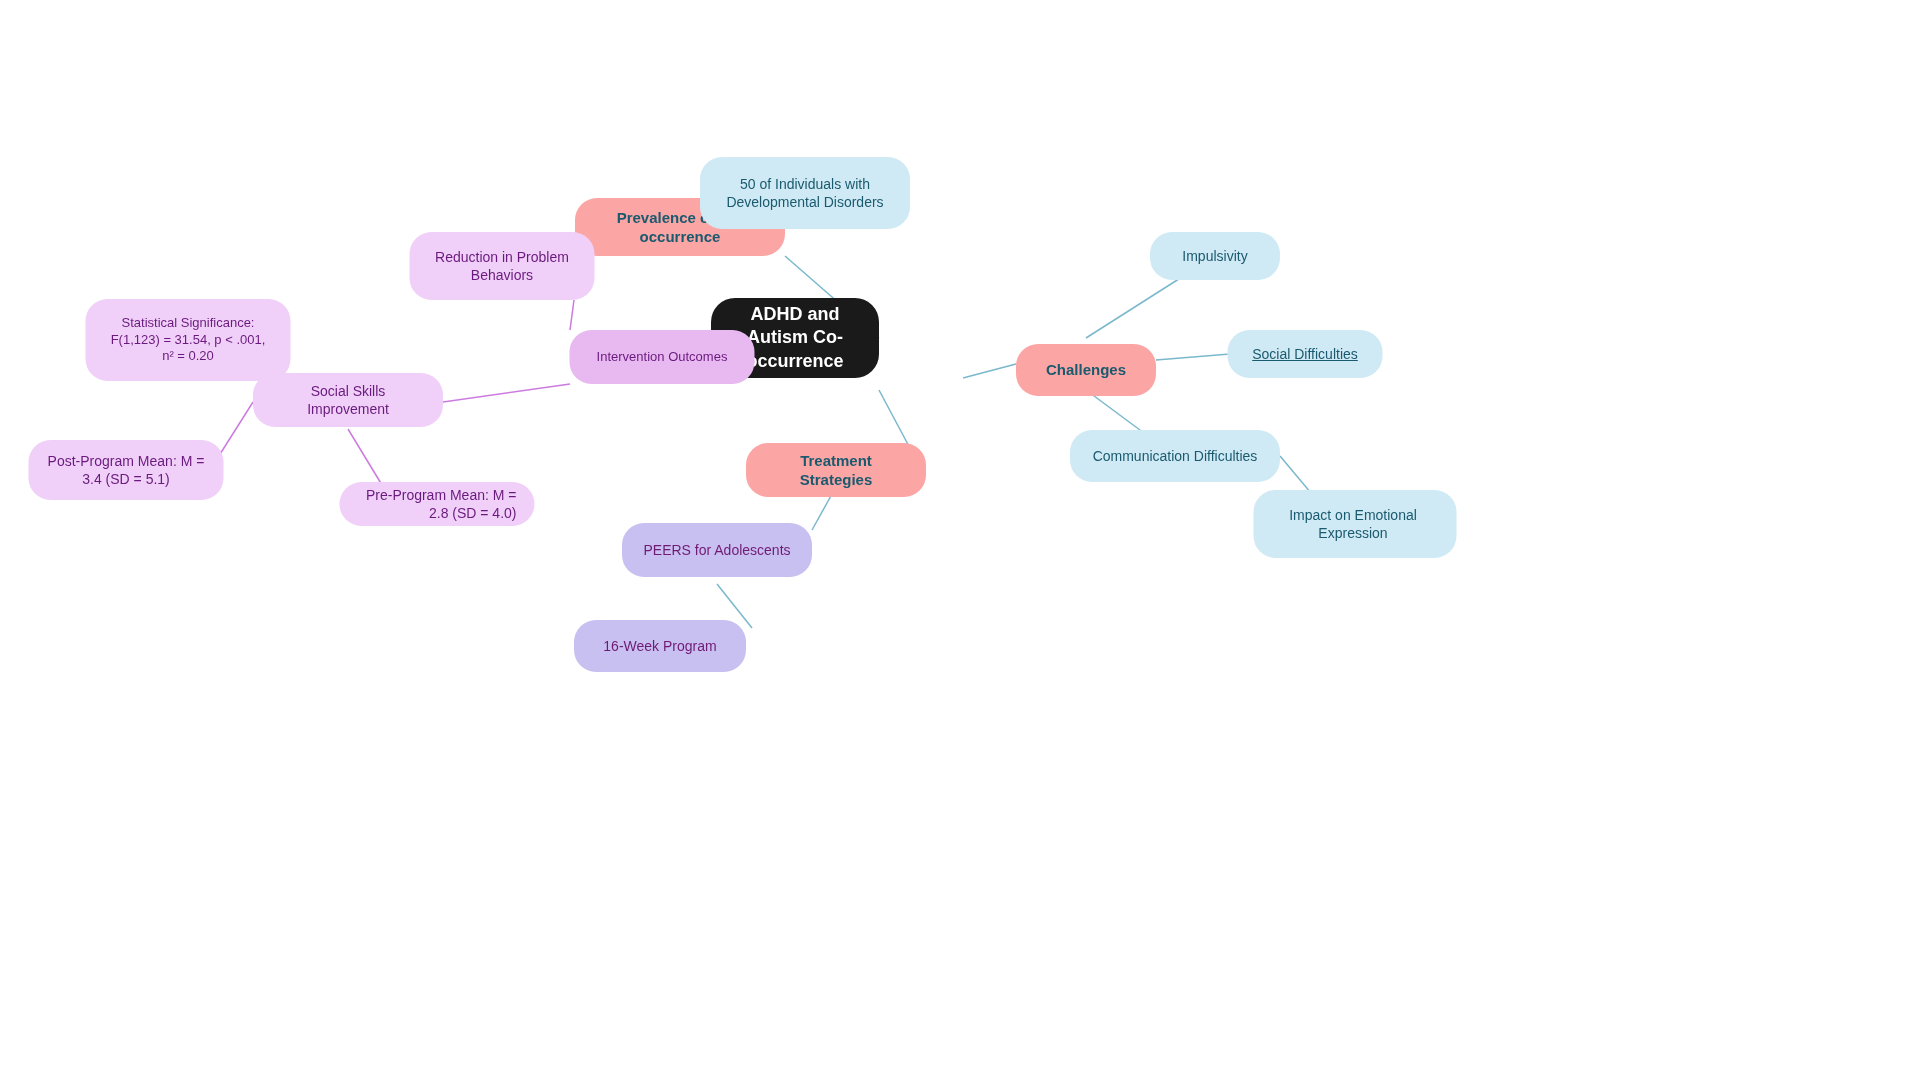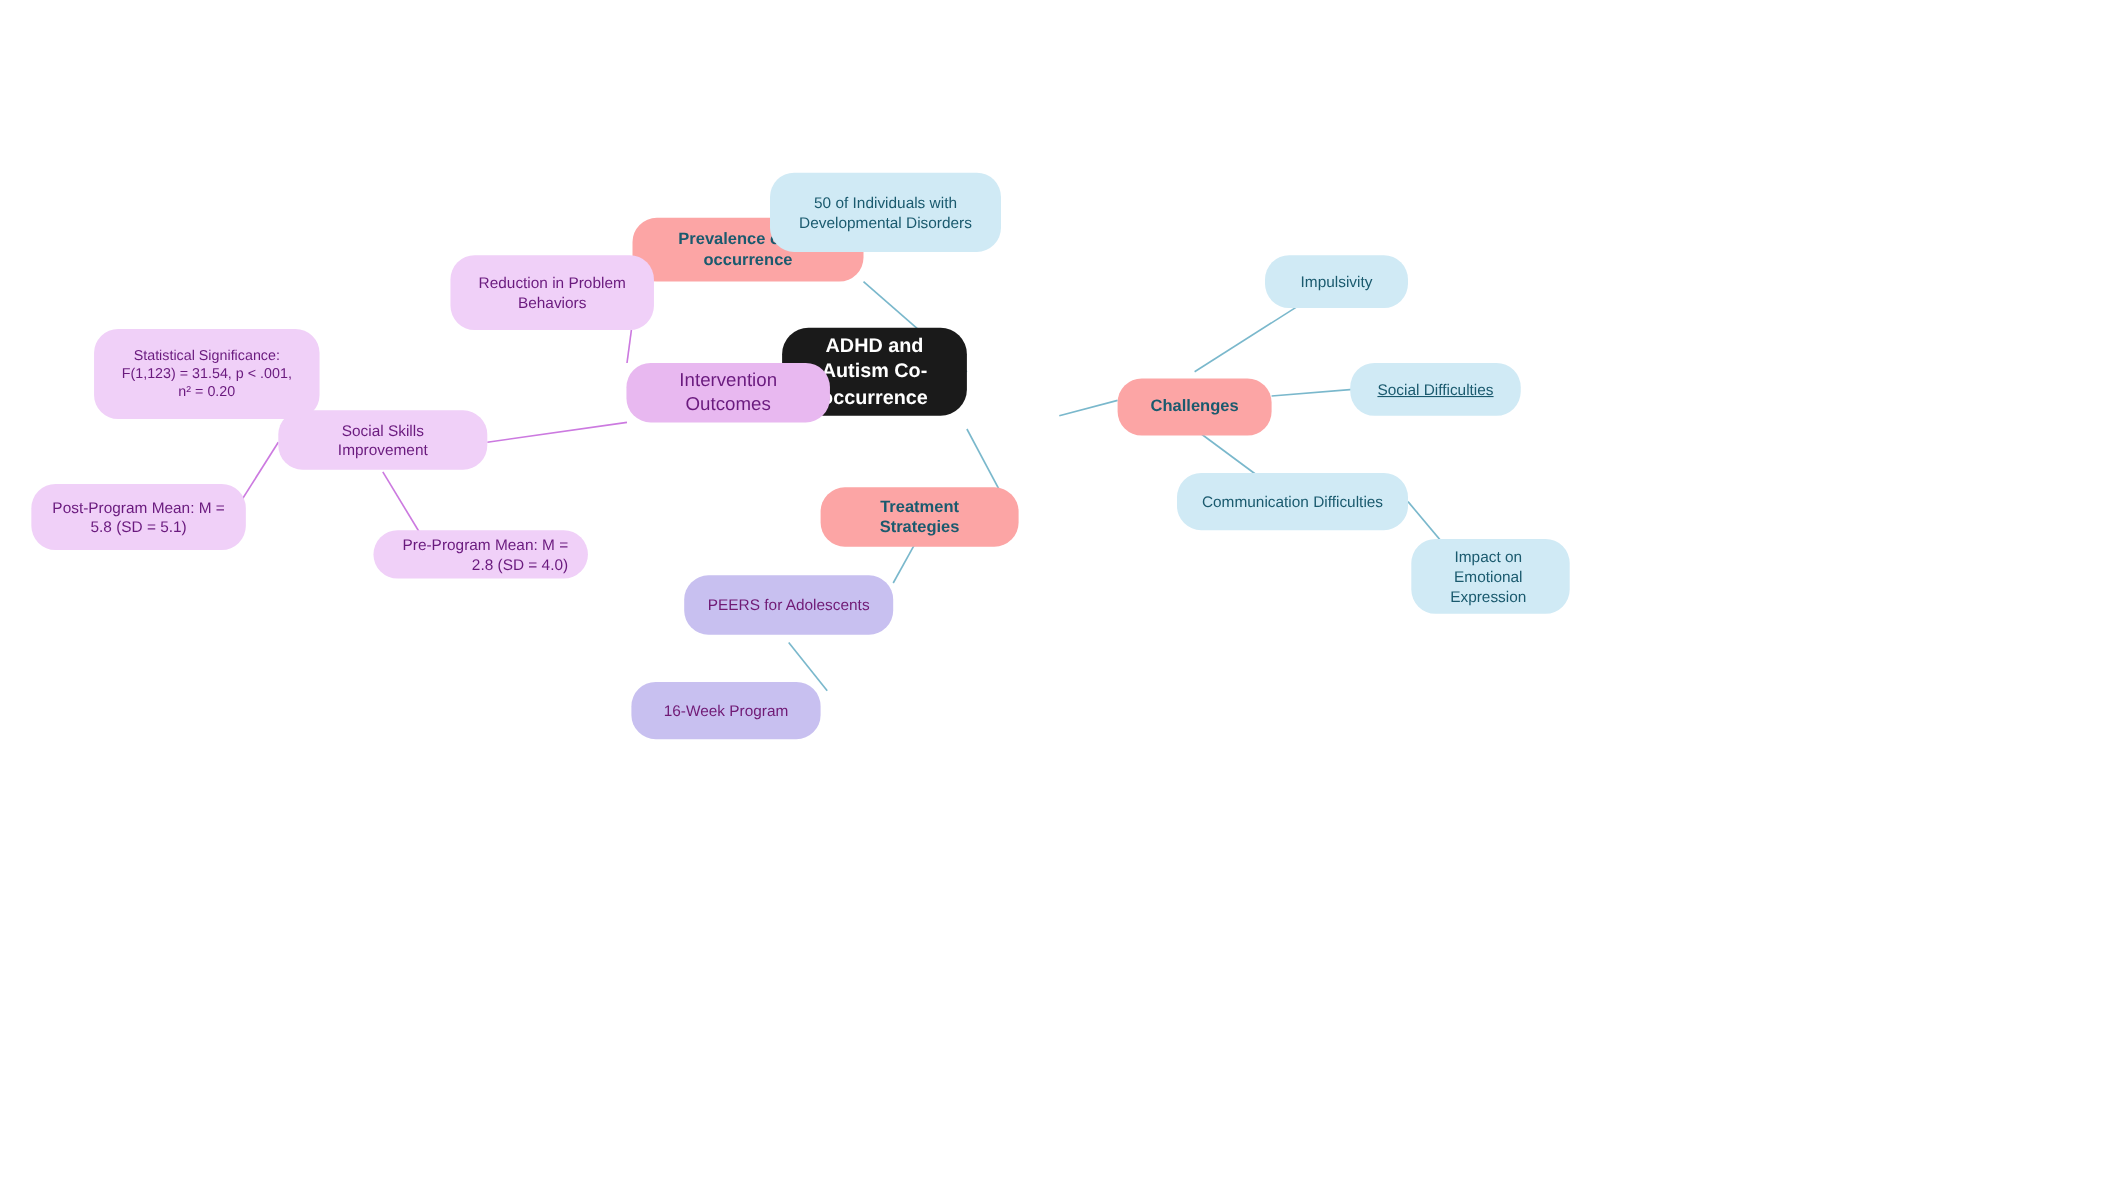--- a/index.html
+++ b/index.html
@@ -54,21 +54,21 @@
     .node-blue-light {
       background: #d0eaf5;
       color: #1a5a6e;
       font-size: 14px;
       font-weight: 400;
     }
 
     .node-purple {
       background: #e8b8f0;
       color: #6a1a7e;
-      font-size: 17px;
+      font-size: 13px;
       font-weight: 500;
     }
 
     .node-purple-light {
       background: #f0d0f8;
       color: #6a1a7e;
       font-size: 14px;
       font-weight: 400;
     }
 
@@ -124,31 +124,31 @@
 <div class="node node-blue-light" style="left: 805px; top: 157px; transform: translate(-50%, -50%); width: 210px; height: 72px; margin-top: 36px;">50 of Individuals with Developmental Disorders</div>
 
 <div class="node node-blue" style="left: 1086px; top: 370px; transform: translate(-50%, -50%); width: 140px; height: 52px;">Challenges</div>
 
 <div class="node node-blue-light" style="left: 1215px; top: 256px; transform: translate(-50%, -50%); width: 130px; height: 48px;">Impulsivity</div>
 
 <div class="node node-blue-light" style="left: 1305px; top: 354px; transform: translate(-50%, -50%); width: 155px; height: 48px; text-decoration: underline;">Social Difficulties</div>
 
 <div class="node node-blue-light" style="left: 1175px; top: 456px; transform: translate(-50%, -50%); width: 210px; height: 52px;">Communication Difficulties</div>
 
-<div class="node node-blue-light" style="left: 1355px; top: 524px; transform: translate(-50%, -50%); width: 144px; height: 68px; padding-left: 14px;">Impact on Emotional Expression</div>
+<div class="node node-blue-light" style="left: 1355px; top: 524px; transform: translate(-50%, -50%); width: 203px; height: 68px; padding-left: 14px;">Impact on Emotional Expression</div>
 
 <div class="node node-blue" style="left: 836px; top: 470px; transform: translate(-50%, -50%); width: 180px; height: 54px;">Treatment Strategies</div>
 
 <div class="node node-lavender" style="left: 717px; top: 550px; transform: translate(-50%, -50%); width: 190px; height: 54px;">PEERS for Adolescents</div>
 
 <div class="node node-lavender" style="left: 660px; top: 646px; transform: translate(-50%, -50%); width: 172px; height: 52px;">16-Week Program</div>
 
 <div class="node node-purple" style="left: 662px; top: 357px; transform: translate(-50%, -50%); width: 185px; height: 54px;">Intervention Outcomes</div>
 
 <div class="node node-purple-light" style="left: 502px; top: 266px; transform: translate(-50%, -50%); width: 185px; height: 68px;">Reduction in Problem Behaviors</div>
 
 <div class="node node-purple-light" style="left: 348px; top: 400px; transform: translate(-50%, -50%); width: 190px; height: 54px;">Social Skills Improvement</div>
 
 <div class="node node-purple-light" style="left: 188px; top: 312px; transform: translate(-50%, -50%); width: 205px; height: 82px; font-size: 13px; margin-top: 28px;">Statistical Significance: F(1,123) = 31.54, p &lt; .001, n² = 0.20</div>
 
-<div class="node node-purple-light" style="left: 126px; top: 470px; transform: translate(-50%, -50%); width: 195px; height: 60px;">Post-Program Mean: M = 5.8 (SD = 5.1)</div>
+<div class="node node-purple-light" style="left: 126px; top: 470px; transform: translate(-50%, -50%); width: 195px; height: 60px;">Post-Program Mean: M = 3.4 (SD = 5.1)</div>
 
 <div class="node node-purple-light" style="left: 437px; top: 504px; transform: translate(-50%, -50%); width: 195px; height: 44px; text-align: right;">Pre-Program Mean: M = 2.8 (SD = 4.0)</div>
 
 </body></html>

